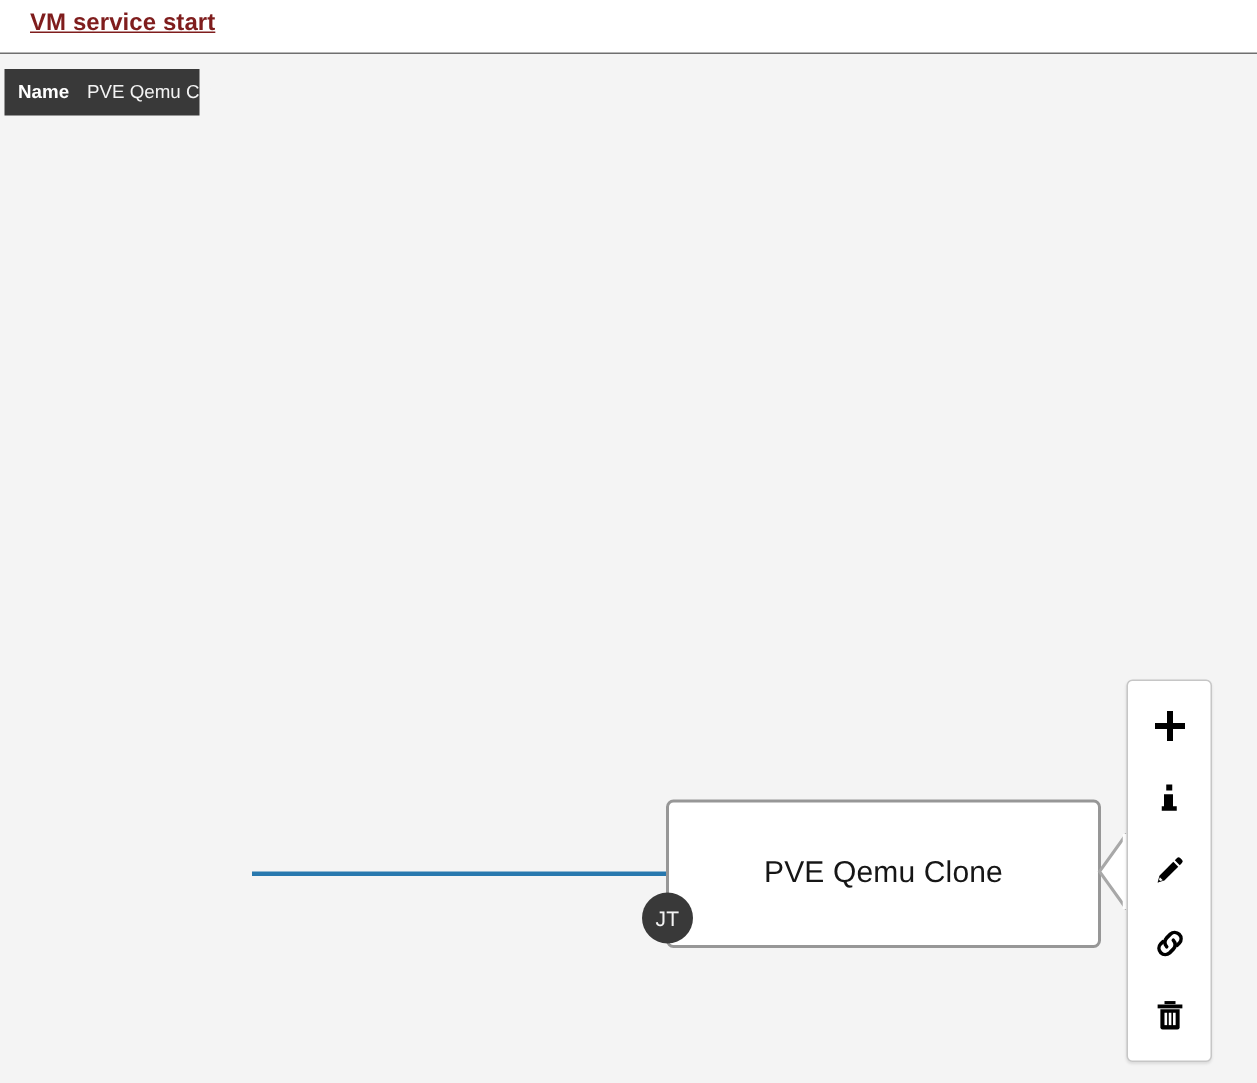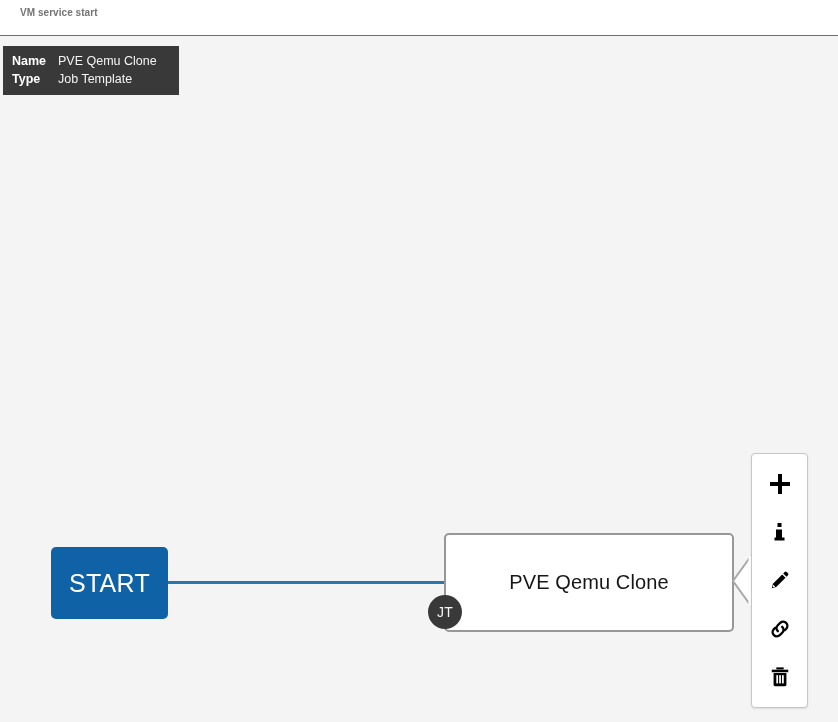--- a/index.html
+++ b/index.html
@@ -22,25 +22,26 @@
     width: 838px;
     height: 36px;
     background: #ffffff;
     border-bottom: 1px solid #6f6f6f;
     box-sizing: border-box;
   }
   .header-title {
     position: absolute;
     left: 20px;
     top: 7px;
-    font-size: 10px;
+    font-size: 16px;
     font-weight: 600;
-    color: #737373;
+    color: #7f1d1d;
     letter-spacing: 0.05px;
     white-space: nowrap;
+    text-decoration: underline;
   }
 
   
   .canvas {
     position: absolute;
     left: 0; top: 37px;
     width: 838px;
     height: 685px;
     background: #f4f4f4;
     overflow: hidden;
@@ -48,21 +49,21 @@
 
   
   .tooltip {
     position: absolute;
     left: 3px;
     top: 9px;
     background: #393939;
     color: #f4f4f4;
     padding: 6px 9px 7px 9px;
     box-sizing: border-box;
-    width: 176px;
+    width: 130px;
   }
   .tooltip-row {
     display: flex;
     align-items: baseline;
     line-height: 18px;
     white-space: nowrap;
   }
   .tooltip-key {
     font-size: 12.5px;
     font-weight: 700;
@@ -198,31 +199,24 @@
   <div class="header-title">VM service start</div>
 </div>
 
 <div class="canvas">
 
   <div class="tooltip">
     <div class="tooltip-row">
       <span class="tooltip-key">Name</span>
       <span class="tooltip-val">PVE Qemu Clone</span>
     </div>
-    <div class="tooltip-row">
-      <span class="tooltip-key">Type</span>
-      <span class="tooltip-val">Job Template</span>
-    </div>
   </div>
 
   <div class="graph">
 
-    <div class="start-node">
-      <span class="start-label">START</span>
-    </div>
 
     <div class="connector"></div>
 
     <div class="job-node">
       <span class="job-label">PVE Qemu Clone</span>
     </div>
 
     <div class="jt-badge">JT</div>
 
     <div class="toolbar-pointer">

